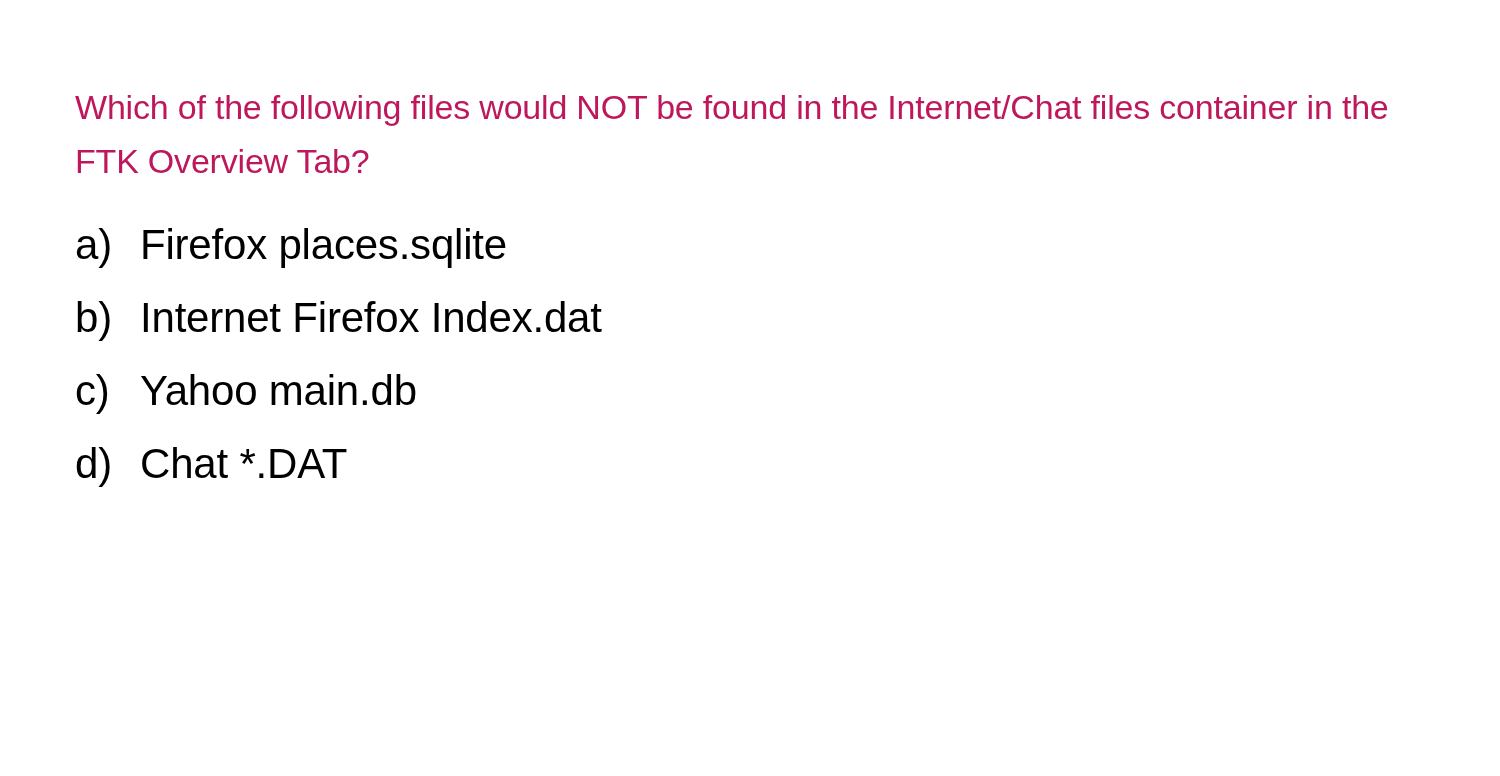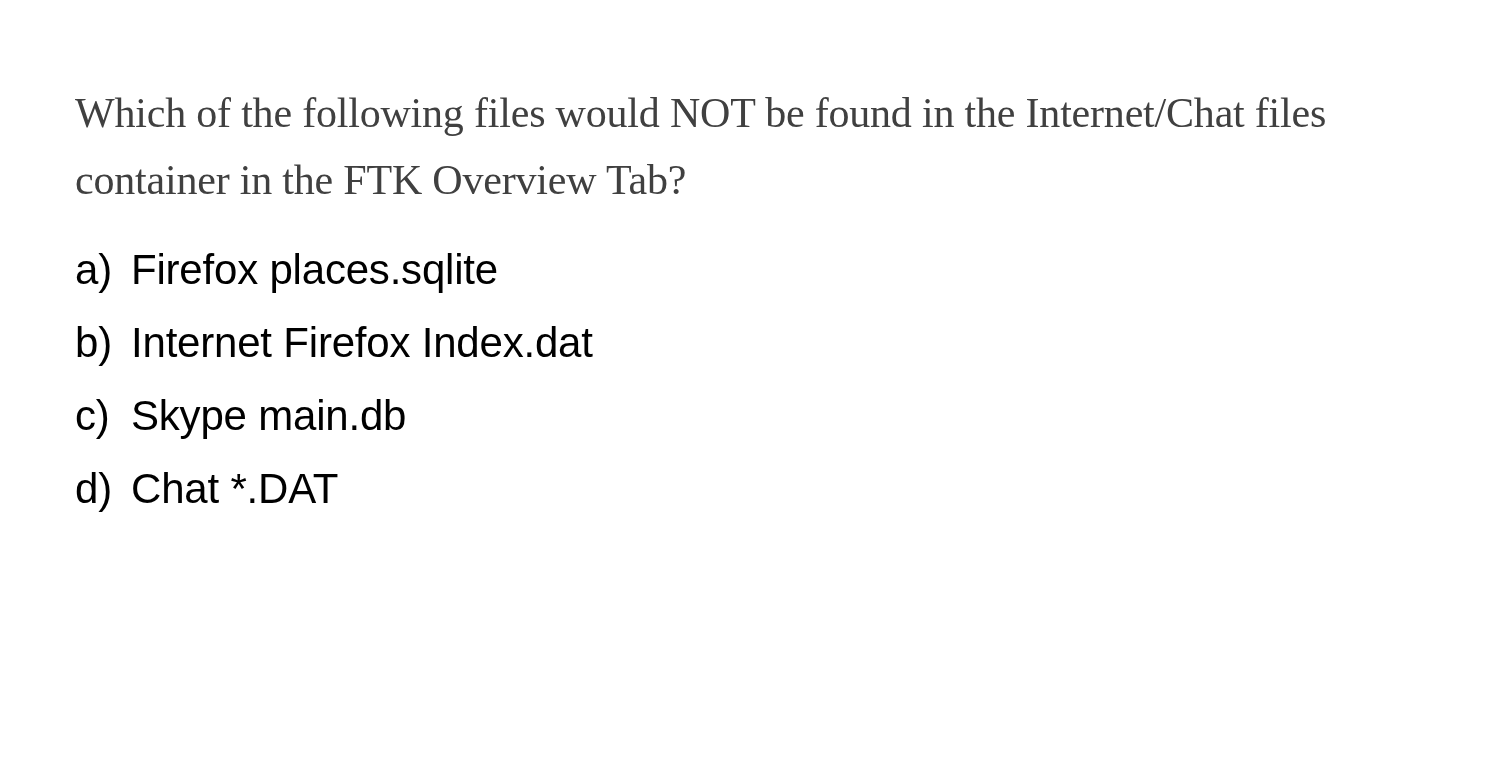--- a/index.html
+++ b/index.html
@@ -8,64 +8,64 @@
       box-sizing: border-box;
     }
     body {
       width: 1500px;
       height: 776px;
       background: #ffffff;
       font-family: -apple-system, BlinkMacSystemFont, "Segoe UI", Helvetica, Arial, sans-serif;
       padding: 80px 75px;
     }
     .question-text {
-      font-size: 42px;
+      font-size: 34px;
       line-height: 1.6;
-      color: #404040;
+      color: #be185d;
       font-weight: 400;
       margin-bottom: 24px;
       letter-spacing: -0.2px;
-      font-family: Liberation Serif, serif;
     }
     .options {
       display: flex;
       flex-direction: column;
       gap: 10px;
     }
     .option {
       display: flex;
       align-items: baseline;
       font-size: 42px;
       line-height: 1.5;
       color: #000000;
       font-weight: 400;
       letter-spacing: -0.2px;
     }
     .option-label {
       min-width: 56px;
     }
     .option-text {
       flex: 1;
+      margin-left: 9px;
     }
   </style>
 </head>
 <body>
 
 <div class="question-text">Which of the following files would NOT be found in the Internet/Chat files container in the FTK Overview Tab?</div>
 
 <div class="options">
   <div class="option">
     <span class="option-label">a)</span>
     <span class="option-text">Firefox places.sqlite</span>
   </div>
   <div class="option">
     <span class="option-label">b)</span>
     <span class="option-text">Internet Firefox Index.dat</span>
   </div>
   <div class="option">
     <span class="option-label">c)</span>
-    <span class="option-text">Skype main.db</span>
+    <span class="option-text">Yahoo main.db</span>
   </div>
   <div class="option">
     <span class="option-label">d)</span>
     <span class="option-text">Chat *.DAT</span>
   </div>
 </div>
 
 </body></html>

